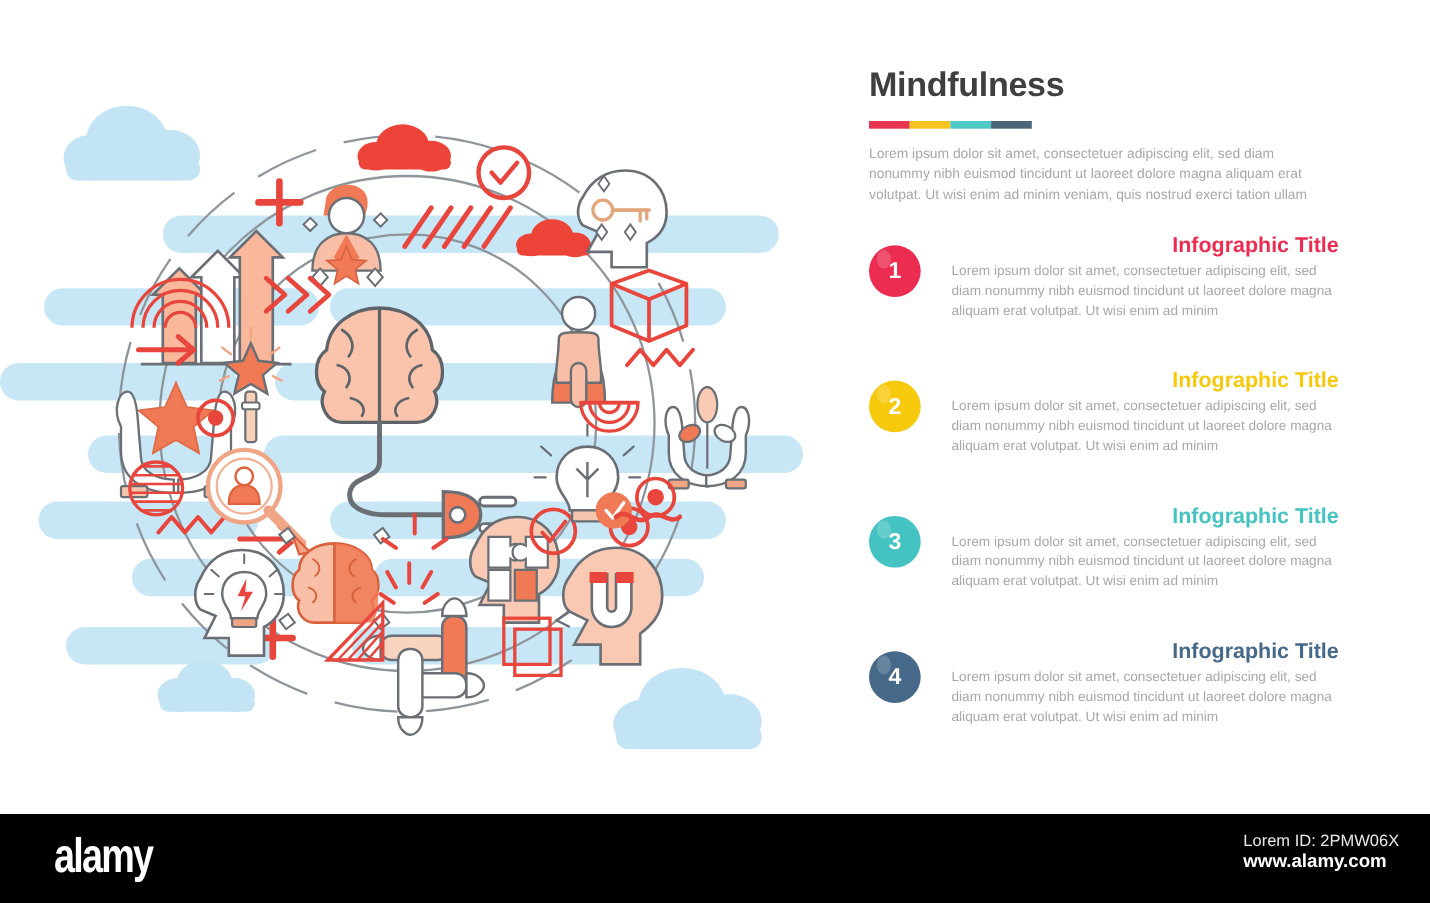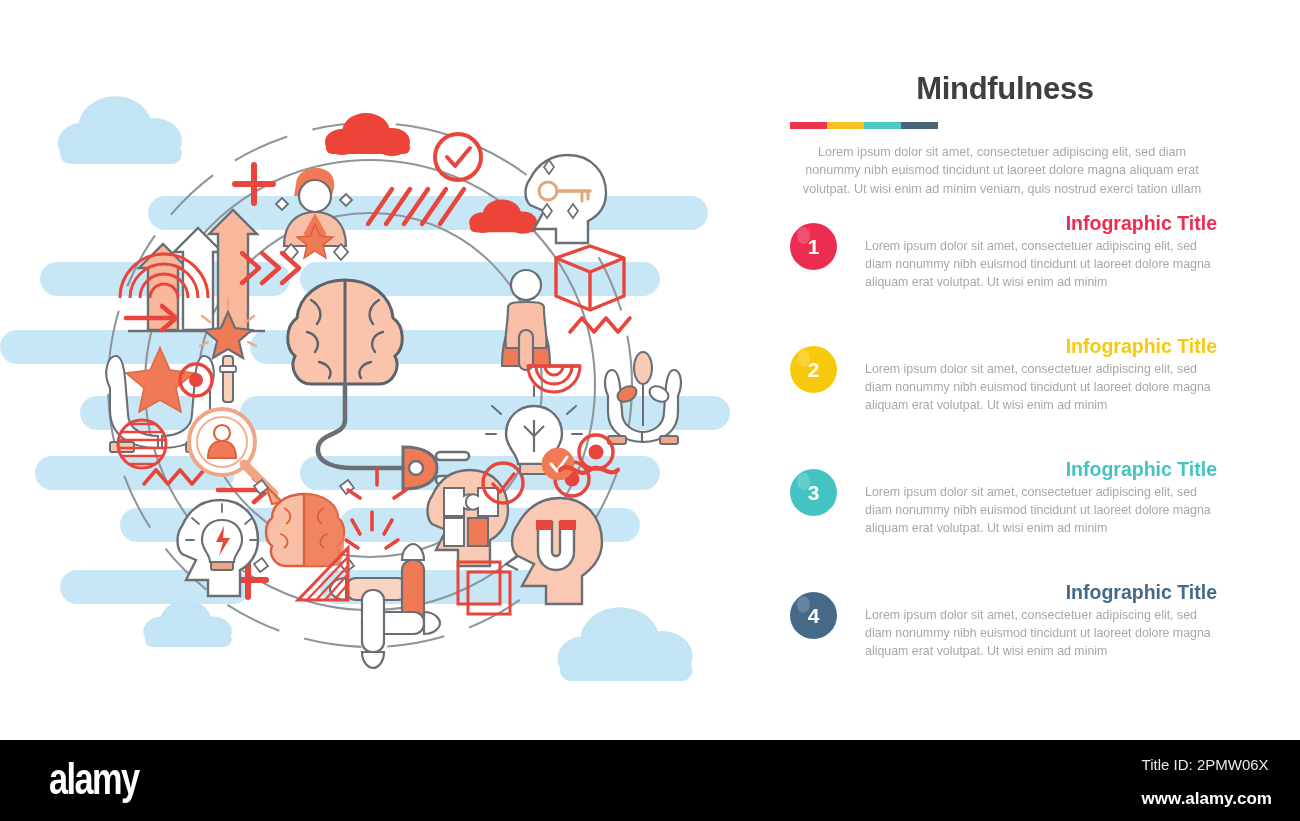--- a/index.html
+++ b/index.html
@@ -9,21 +9,21 @@
     font-family: "Liberation Sans", sans-serif;
     overflow: hidden;
   }
   #stage { position: relative; width: 1300px; height: 821px; background:#fff; }
 
   
   #illus { position:absolute; left:0; top:0; width:760px; height:740px; }
   #illus svg { display:block; }
 
   
-  #content { position:absolute; left:790px; top:72px; width:430px;text-align:center; }
+  #content { position:absolute; left:790px; top:60px; width:430px; }
 
   #page-title {
     font-size: 31px; font-weight: bold; color:#3f3f3f;
     letter-spacing:-0.3px; line-height:1.1;
   }
   #accent-bar { display:flex; margin-top:16px; width:148px; height:7px; }
   #accent-bar span { flex:1 1 auto; height:100%; }
 
   #intro {
     margin-top:14px; width:424px;
@@ -53,21 +53,21 @@
     text-decoration:underline;
   }
   #wm-logo {
     position:absolute; left:49px; top:14px;
     color:#fff; font-size:44px; font-weight:bold;
     font-family:"Liberation Sans", sans-serif;
     letter-spacing:-2px; transform: scaleX(.78); transform-origin: left top;
   }
   #wm-right { position:absolute; right:28px; top:16px; text-align:left; }
   #wm-id { color:#e9e9e9; font-size:15px; }
-  #wm-url { color:#fff; font-size:17px; font-weight:bold; margin-top:16px; }
+  #wm-url { color:#fff; font-size:17px; font-weight:bold; margin-top:0; }
 </style>
 </head>
 <body>
 
 <div id="stage">
 
   <div id="illus">
     <svg width="760" height="740" viewBox="0 0 760 740" xmlns="http://www.w3.org/2000/svg">
       <defs>
         <clipPath id="clipAll">
@@ -499,18 +499,18 @@
     <div class="item-num" style="background: rgb(70, 105, 138);">4</div>
     <div class="item-body">
       <div class="item-title" style="color: rgb(70, 105, 138);">Infographic Title</div>
       <div class="item-text">Lorem ipsum dolor sit amet, consectetuer adipiscing elit, sed diam nonummy nibh euismod tincidunt ut laoreet dolore magna aliquam erat volutpat. Ut wisi enim ad minim</div>
     </div>
   </div>
 
   <div id="wm-bar">
     <div id="wm-logo">alamy</div>
     <div id="wm-right">
-      <div id="wm-id">Title ID: 2PMW06X</div>
+      <div id="wm-id">Lorem ID: 2PMW06X</div>
       <div id="wm-url">www.alamy.com</div>
     </div>
   </div>
 
 </div>
 
 </body></html>

